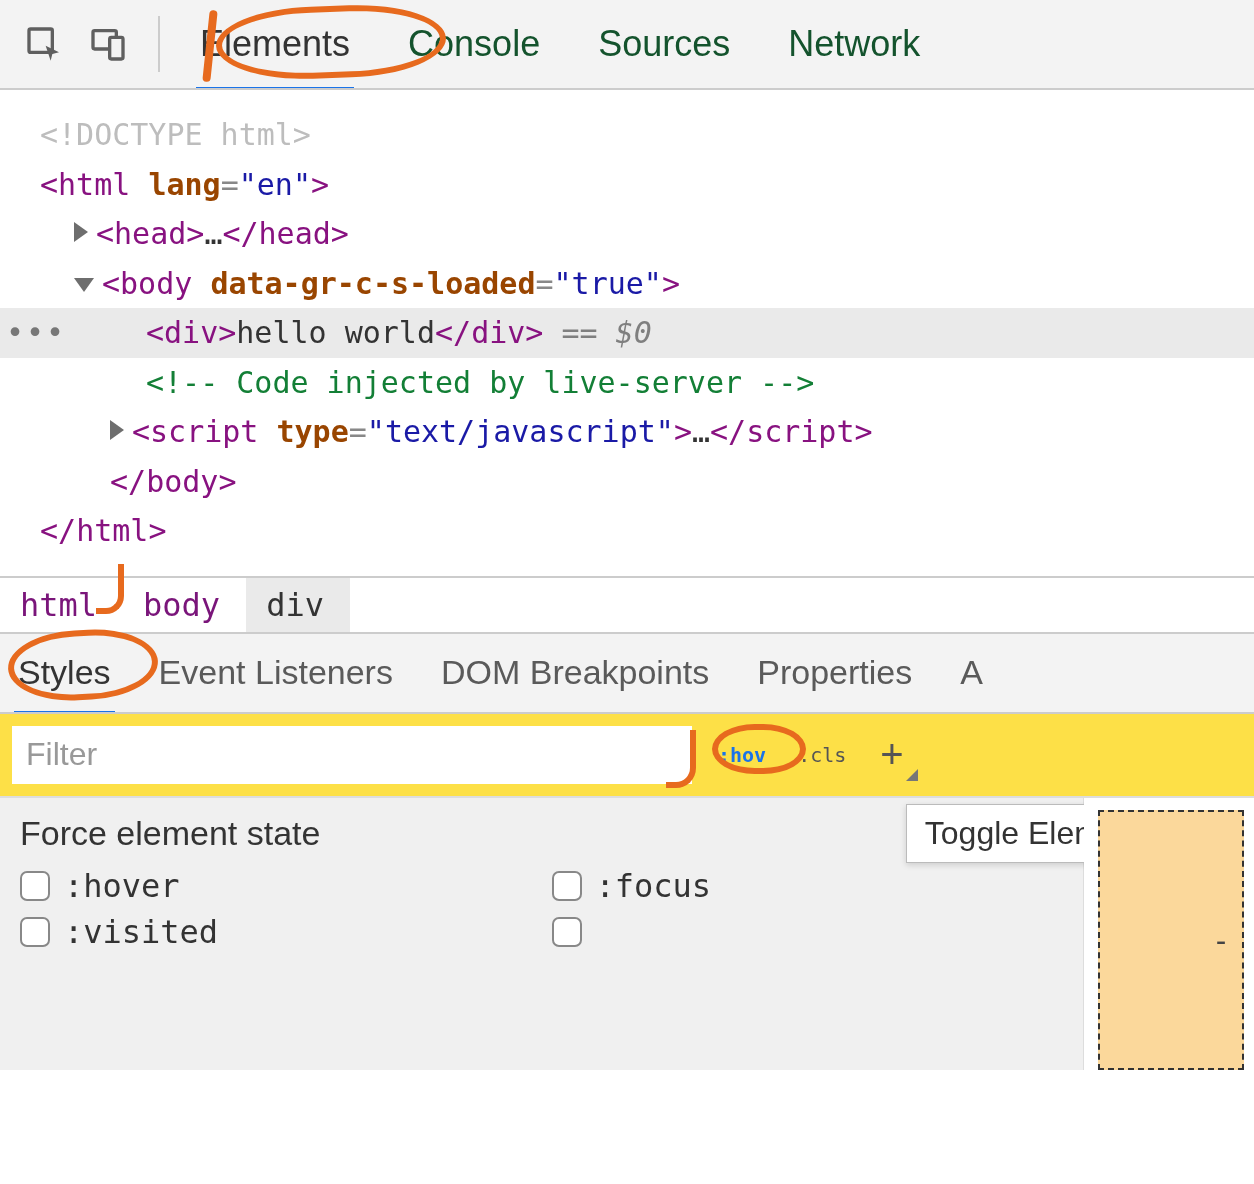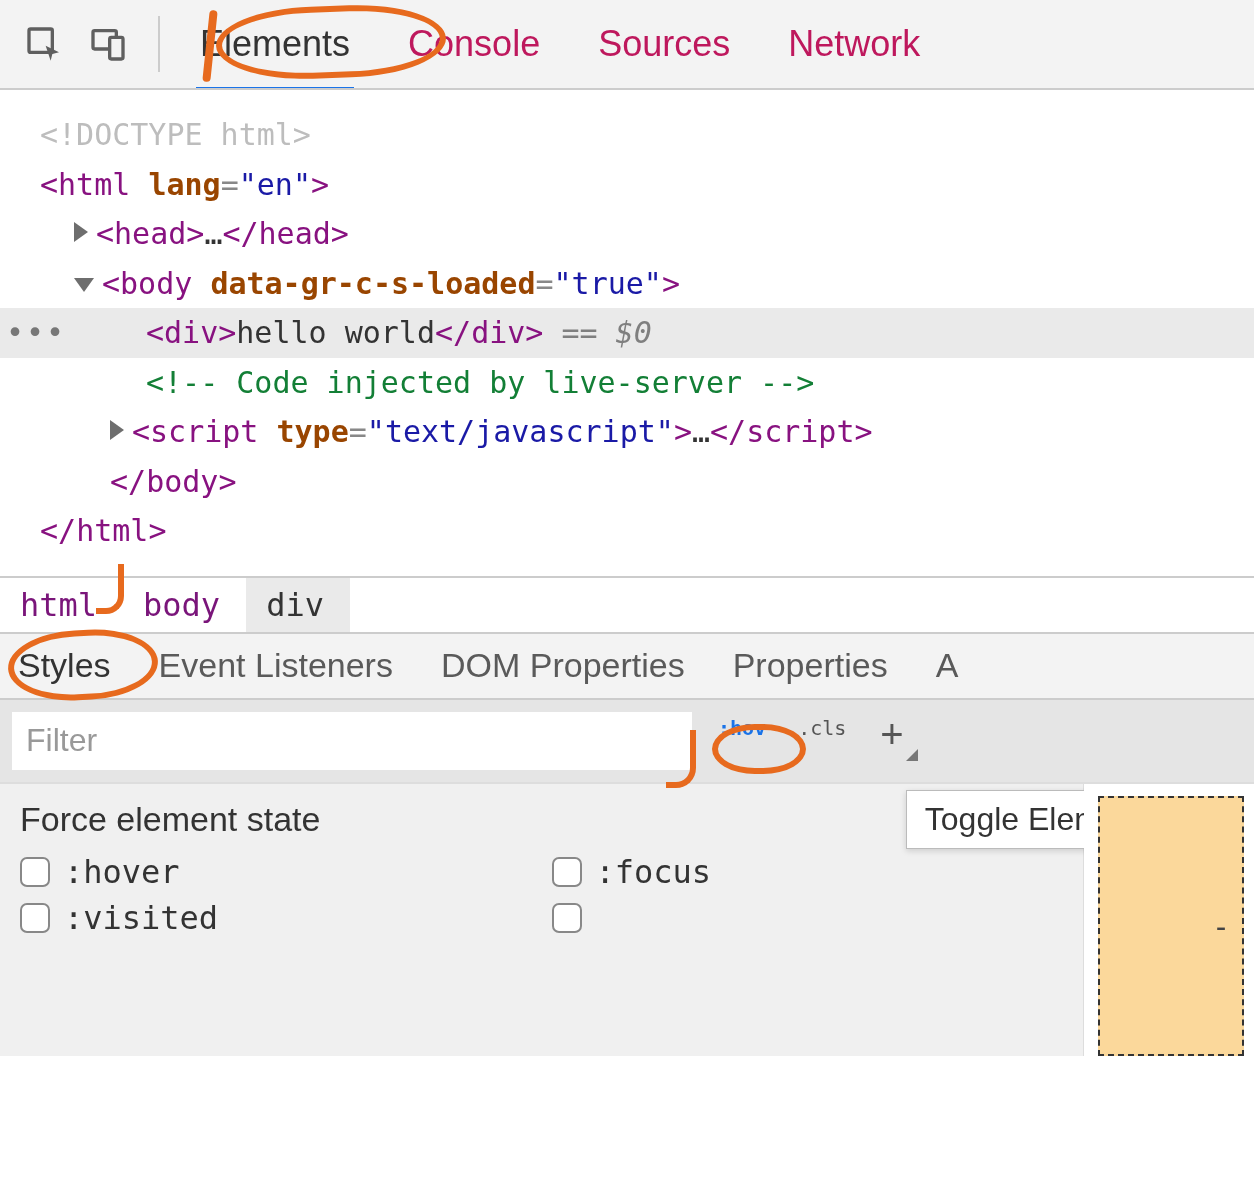--- a/index.html
+++ b/index.html
@@ -22,21 +22,21 @@
     gap: 24px;
     font-size: 36px;
     color: #3a3a3a;
     overflow: hidden;
     white-space: nowrap;
   }
   .tool-icon { color: #5f5f5f; display: inline-flex; align-items: center; }
   .tool-icon svg { display: block; }
   .tool-sep { width: 2px; height: 56px; background: #ccc; margin: 0 6px; }
   .tabs { display: flex; gap: 50px; align-items: center; padding-left: 6px; }
-  .tab { position: relative; padding: 0 4px; cursor: default; color: #be185d; }
+  .tab { position: relative; padding: 0 4px; cursor: default; color: #14532d; }
   .tab.active { color: #333; }
   .tab.active::after {
     content: ""; position: absolute; left: 0; right: 0; bottom: -27px;
     height: 5px; background: #1a73e8;
   }
 
   
   .dom-panel { background: #fff; padding: 20px 0 20px 40px; line-height: 1.65; }
   .dom-line { white-space: nowrap; position: relative; }
   .indent1 { padding-left: 34px; }
@@ -72,34 +72,34 @@
     border-top: 2px solid #ccc;
     background: #fff; font-size: 32px;
   }
   .crumb { padding: 8px 26px 8px 20px; color: #7a157a; cursor: default; }
   .crumb.sel { background: #eaeaea; color: #333; }
 
   
   .subtoolbar {
     display: flex; align-items: center; gap: 40px;
     background: #f3f3f3; border-top: 2px solid #ccc; border-bottom: 2px solid #ccc;
-    padding: 0 14px; height: 68px; font-size: 34px; color: #5a5a5a;
+    padding: 0 14px; height: 82px; font-size: 34px; color: #5a5a5a;
     white-space: nowrap; overflow: hidden;
   }
   .subtab { position: relative; padding: 0 4px; }
   .subtab.active { color: #333; }
   .subtab.active::after {
     content: ""; position: absolute; left: 0; right: 0; bottom: -24px;
     height: 5px; background: #1a73e8;
   }
 
   
   .styles-header {
-    display: flex; align-items: flex-start; gap: 20px;
-    background: #e5e5e5; padding: 12px; border-bottom: 2px solid #ddd;
+    display: flex; align-items: center; gap: 20px;
+    background: #fde047; padding: 12px; border-bottom: 2px solid #ddd;
     position: relative;
   }
   .filter-input {
     flex: 0 0 auto; width: 680px; height: 58px;
     background: #fff; border: none;
     font-size: 32px; padding: 0 14px; color: #333;
   }
   .filter-input::placeholder { color: #999; }
   .toggle-btn { font-family: Menlo, Consolas, monospace; font-size: 20px; color: #555; cursor: default; padding: 4px 6px; }
   .toggle-btn.active { color: #1a73e8; font-weight: 600; }
@@ -228,21 +228,21 @@
 
   <div class="breadcrumb mono">
     <span class="crumb">html</span>
     <span class="crumb">body</span>
     <span class="crumb sel">div</span>
   </div>
 
   <div class="subtoolbar">
     <span class="subtab active">Styles</span>
     <span class="subtab">Event Listeners</span>
-    <span class="subtab">DOM Properties</span>
+    <span class="subtab">DOM Breakpoints</span>
     <span class="subtab">Properties</span>
     <span class="subtab">A</span>
   </div>
 
   <div class="styles-header">
     <input class="filter-input" placeholder="Filter" style="">
     <span class="toggle-btn active">:hov</span>
     <span class="toggle-btn">.cls</span>
     <span class="plus-btn">+
       <span class="plus-corner"></span>

